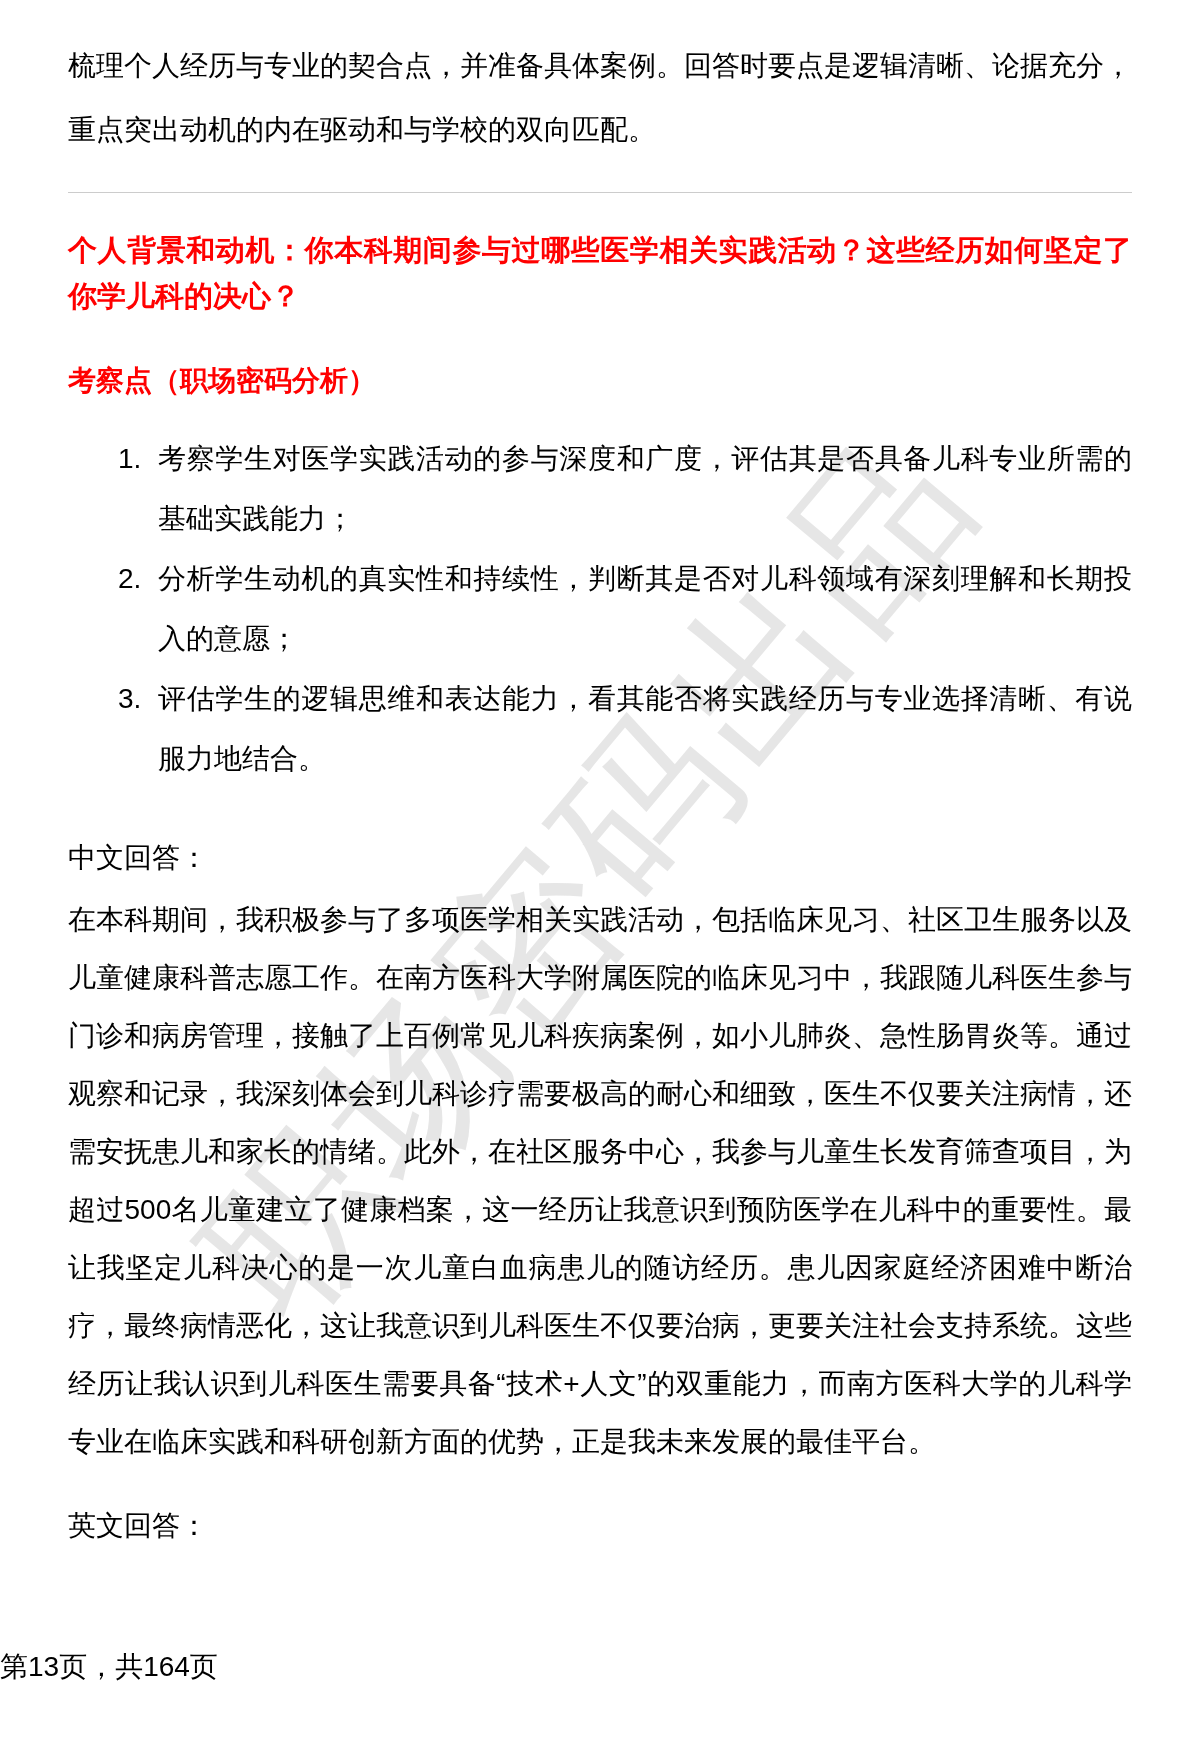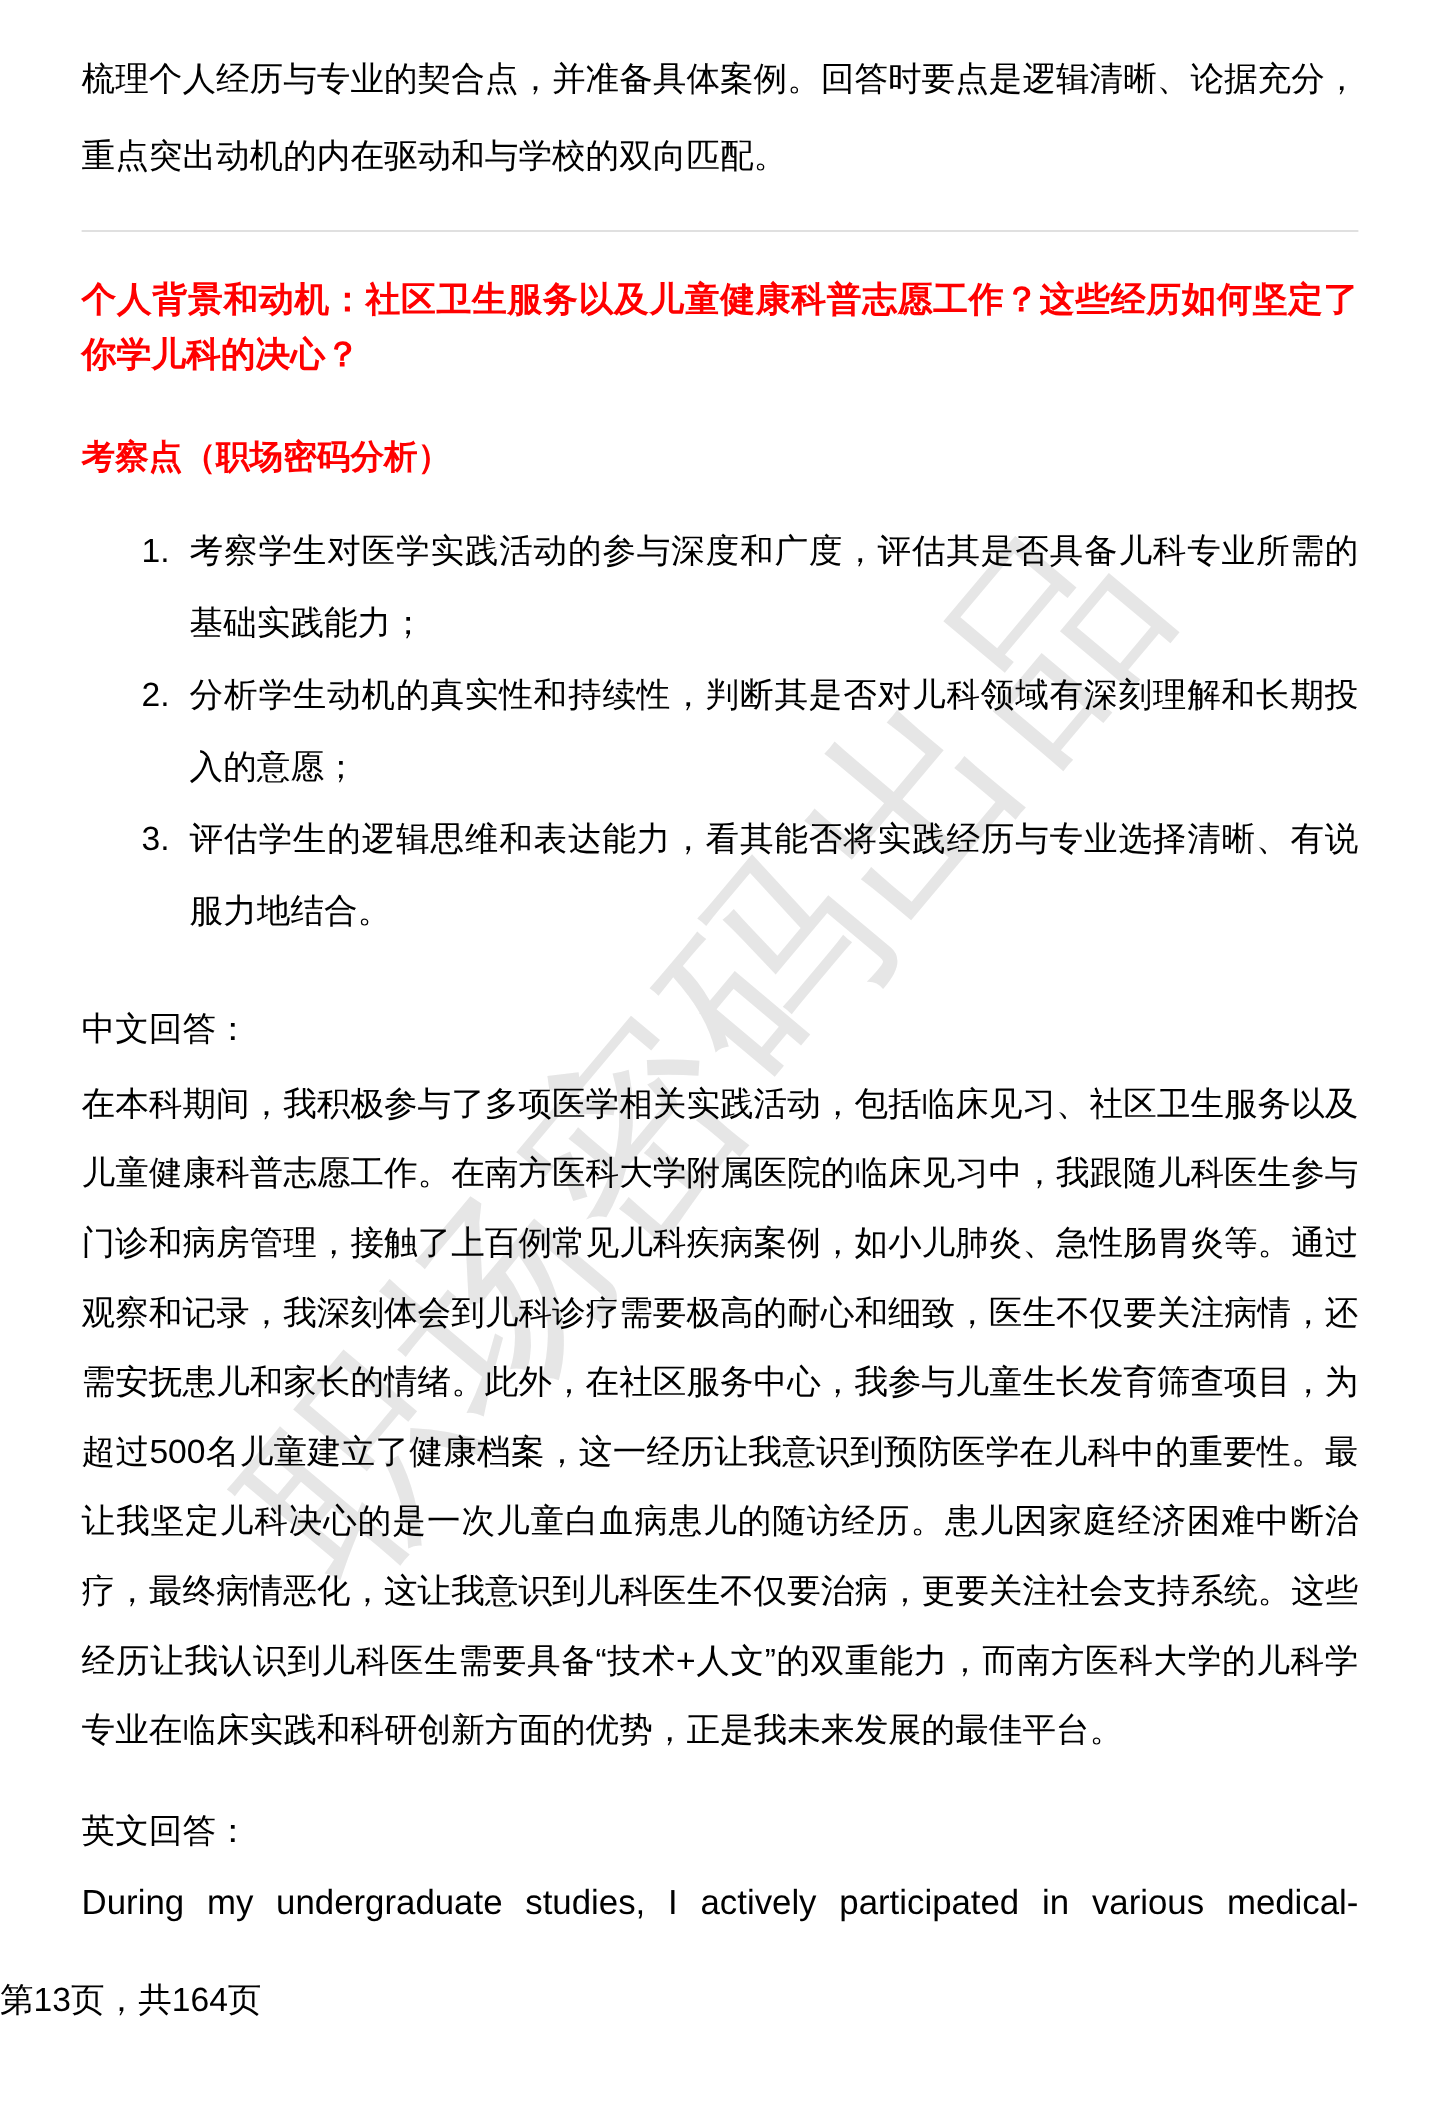--- a/index.html
+++ b/index.html
@@ -53,21 +53,21 @@
 <body>
 
 <div class="watermark">职场密码出品</div>
 
 <div class="page">
 
   <p class="body-text intro">梳理个人经历与专业的契合点，并准备具体案例。回答时要点是逻辑清晰、论据充分，重点突出动机的内在驱动和与学校的双向匹配。</p>
 
   <hr class="divider">
 
-  <h1 class="question">个人背景和动机：社区卫生服务以及儿童健康科普志愿工作？这些经历如何坚定了你学儿科的决心？</h1>
+  <h1 class="question">个人背景和动机：你本科期间参与过哪些医学相关实践活动？这些经历如何坚定了你学儿科的决心？</h1>
 
   <h2 class="section">考察点（职场密码分析）</h2>
 
   <ol class="points">
     <li class="point">
       <span class="num">1.</span>
       <span class="pt">考察学生对医学实践活动的参与深度和广度，评估其是否具备儿科专业所需的基础实践能力；</span>
     </li>
     <li class="point">
       <span class="num">2.</span>
@@ -78,17 +78,16 @@
       <span class="pt">评估学生的逻辑思维和表达能力，看其能否将实践经历与专业选择清晰、有说服力地结合。</span>
     </li>
   </ol>
 
   <p class="label">中文回答：</p>
 
   <p class="body-text answer">在本科期间，我积极参与了多项医学相关实践活动，包括临床见习、社区卫生服务以及儿童健康科普志愿工作。在南方医科大学附属医院的临床见习中，我跟随儿科医生参与门诊和病房管理，接触了上百例常见儿科疾病案例，如小儿肺炎、急性肠胃炎等。通过观察和记录，我深刻体会到儿科诊疗需要极高的耐心和细致，医生不仅要关注病情，还需安抚患儿和家长的情绪。此外，在社区服务中心，我参与儿童生长发育筛查项目，为超过500名儿童建立了健康档案，这一经历让我意识到预防医学在儿科中的重要性。最让我坚定儿科决心的是一次儿童白血病患儿的随访经历。患儿因家庭经济困难中断治疗，最终病情恶化，这让我意识到儿科医生不仅要治病，更要关注社会支持系统。这些经历让我认识到儿科医生需要具备“技术+人文”的双重能力，而南方医科大学的儿科学专业在临床实践和科研创新方面的优势，正是我未来发展的最佳平台。</p>
 
   <p class="label en-label">英文回答：</p>
 
-  <p class="english">During my undergraduate studies, I actively participated in various medical-</p>
 
   <div class="footer">第13页，共164页</div>
 
 </div>
 
 </body></html>

